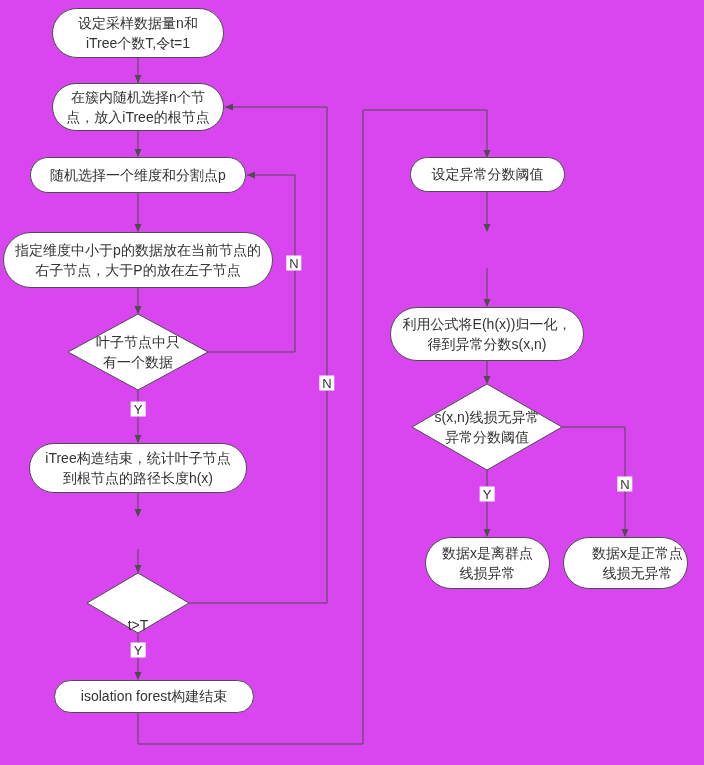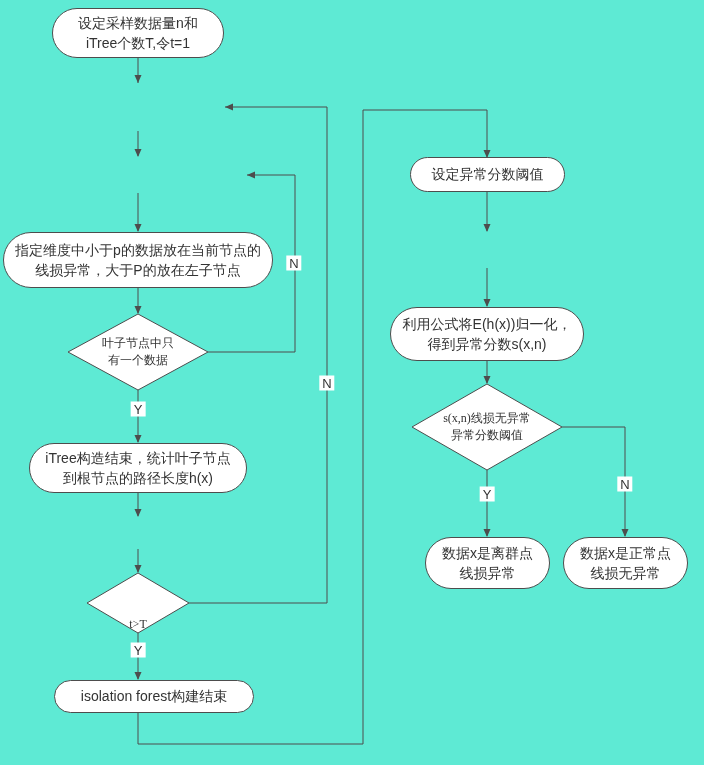--- a/index.html
+++ b/index.html
@@ -1,30 +1,30 @@
 <!DOCTYPE html>
 <html><head>
 <meta charset="utf-8">
 <style>
   html,body{margin:0;padding:0;background:#ffffff;}
   .canvas{
-    position:relative;width:704px;height:765px;background:#5eead4;
+    position:relative;width:704px;height:765px;background:#d946ef;
     font-family:"Liberation Sans",sans-serif;color:#333333;overflow:hidden;
   }
   .wires{position:absolute;left:0;top:0;width:704px;height:765px;}
   .node{
     position:absolute;box-sizing:border-box;
     border:1px solid #4d4d4d;border-radius:999px;background:#ffffff;
     display:flex;align-items:center;justify-content:center;
     text-align:center;font-size:14px;line-height:1.45;
   }
   .node .nlabel{white-space:pre-line;display:block;padding:0 4px;}
   .dtext{
     position:absolute;transform:translate(-50%,-50%);
-    text-align:center;font-size:12px;line-height:1.45;white-space:pre-line;font-family:Liberation Serif, serif;
+    text-align:center;font-size:14px;line-height:1.45;white-space:pre-line;
   }
   .edge-label{
     position:absolute;transform:translate(-50%,-50%);
     background:#ffffff;padding:0 3px;font-size:13px;color:#333333;
   }
 </style>
 </head>
 <body>
 
 <div class="canvas">
@@ -73,25 +73,32 @@
       <path d="M483.5 529 L490.5 529 L487 537 Z"></path>
       <path d="M621.5 529 L628.5 529 L625 537 Z"></path>
     </g>
   </svg>
 
   <div class="node" style="left:52px;top:8px;width:172px;height:50px;">
     <span class="nlabel">设定采样数据量n和
 iTree个数T,令t=1</span>
   </div>
 
+  <div class="node" style="left:52px;top:83px;width:172px;height:48px;">
+    <span class="nlabel">在簇内随机选择n个节
+点，放入iTree的根节点</span>
+  </div>
 
+  <div class="node" style="left:30px;top:157px;width:216px;height:36px;">
+    <span class="nlabel">随机选择一个维度和分割点p</span>
+  </div>
 
   <div class="node" style="left:3px;top:232px;width:270px;height:56px;">
     <span class="nlabel">指定维度中小于p的数据放在当前节点的
-线损异常，大于P的放在左子节点</span>
+右子节点，大于P的放在左子节点</span>
   </div>
 
   <div class="node" style="left:29px;top:443px;width:218px;height:50px;">
     <span class="nlabel">iTree构造结束，统计叶子节点
 到根节点的路径长度h(x)</span>
   </div>
 
 
   <div class="node" style="left:54px;top:680px;width:200px;height:33px;">
     <span class="nlabel">isolation forest构建结束</span>
@@ -105,21 +112,21 @@
   <div class="node" style="left:390px;top:307px;width:194px;height:54px;">
     <span class="nlabel">利用公式将E(h(x))归一化，
 得到异常分数s(x,n)</span>
   </div>
 
   <div class="node" style="left:425px;top:537px;width:125px;height:52px;">
     <span class="nlabel">数据x是离群点
 线损异常</span>
   </div>
 
-  <div class="node" style="left:563px;top:537px;width:125px;height:52px;">
+  <div class="node" style="left:563px;top:537px;width:125px;height:52px;justify-content:flex-end;">
     <span class="nlabel">数据x是正常点
 线损无异常</span>
   </div>
 
   <div class="dtext" style="left:138px;top:352px;">叶子节点中只
 有一个数据</div>
   <div class="dtext" style="left:138px;top:603px;margin-top:22px;">t&gt;T</div>
   <div class="dtext" style="left:487px;top:427px;">s(x,n)线损无异常
 异常分数阈值</div>
 

